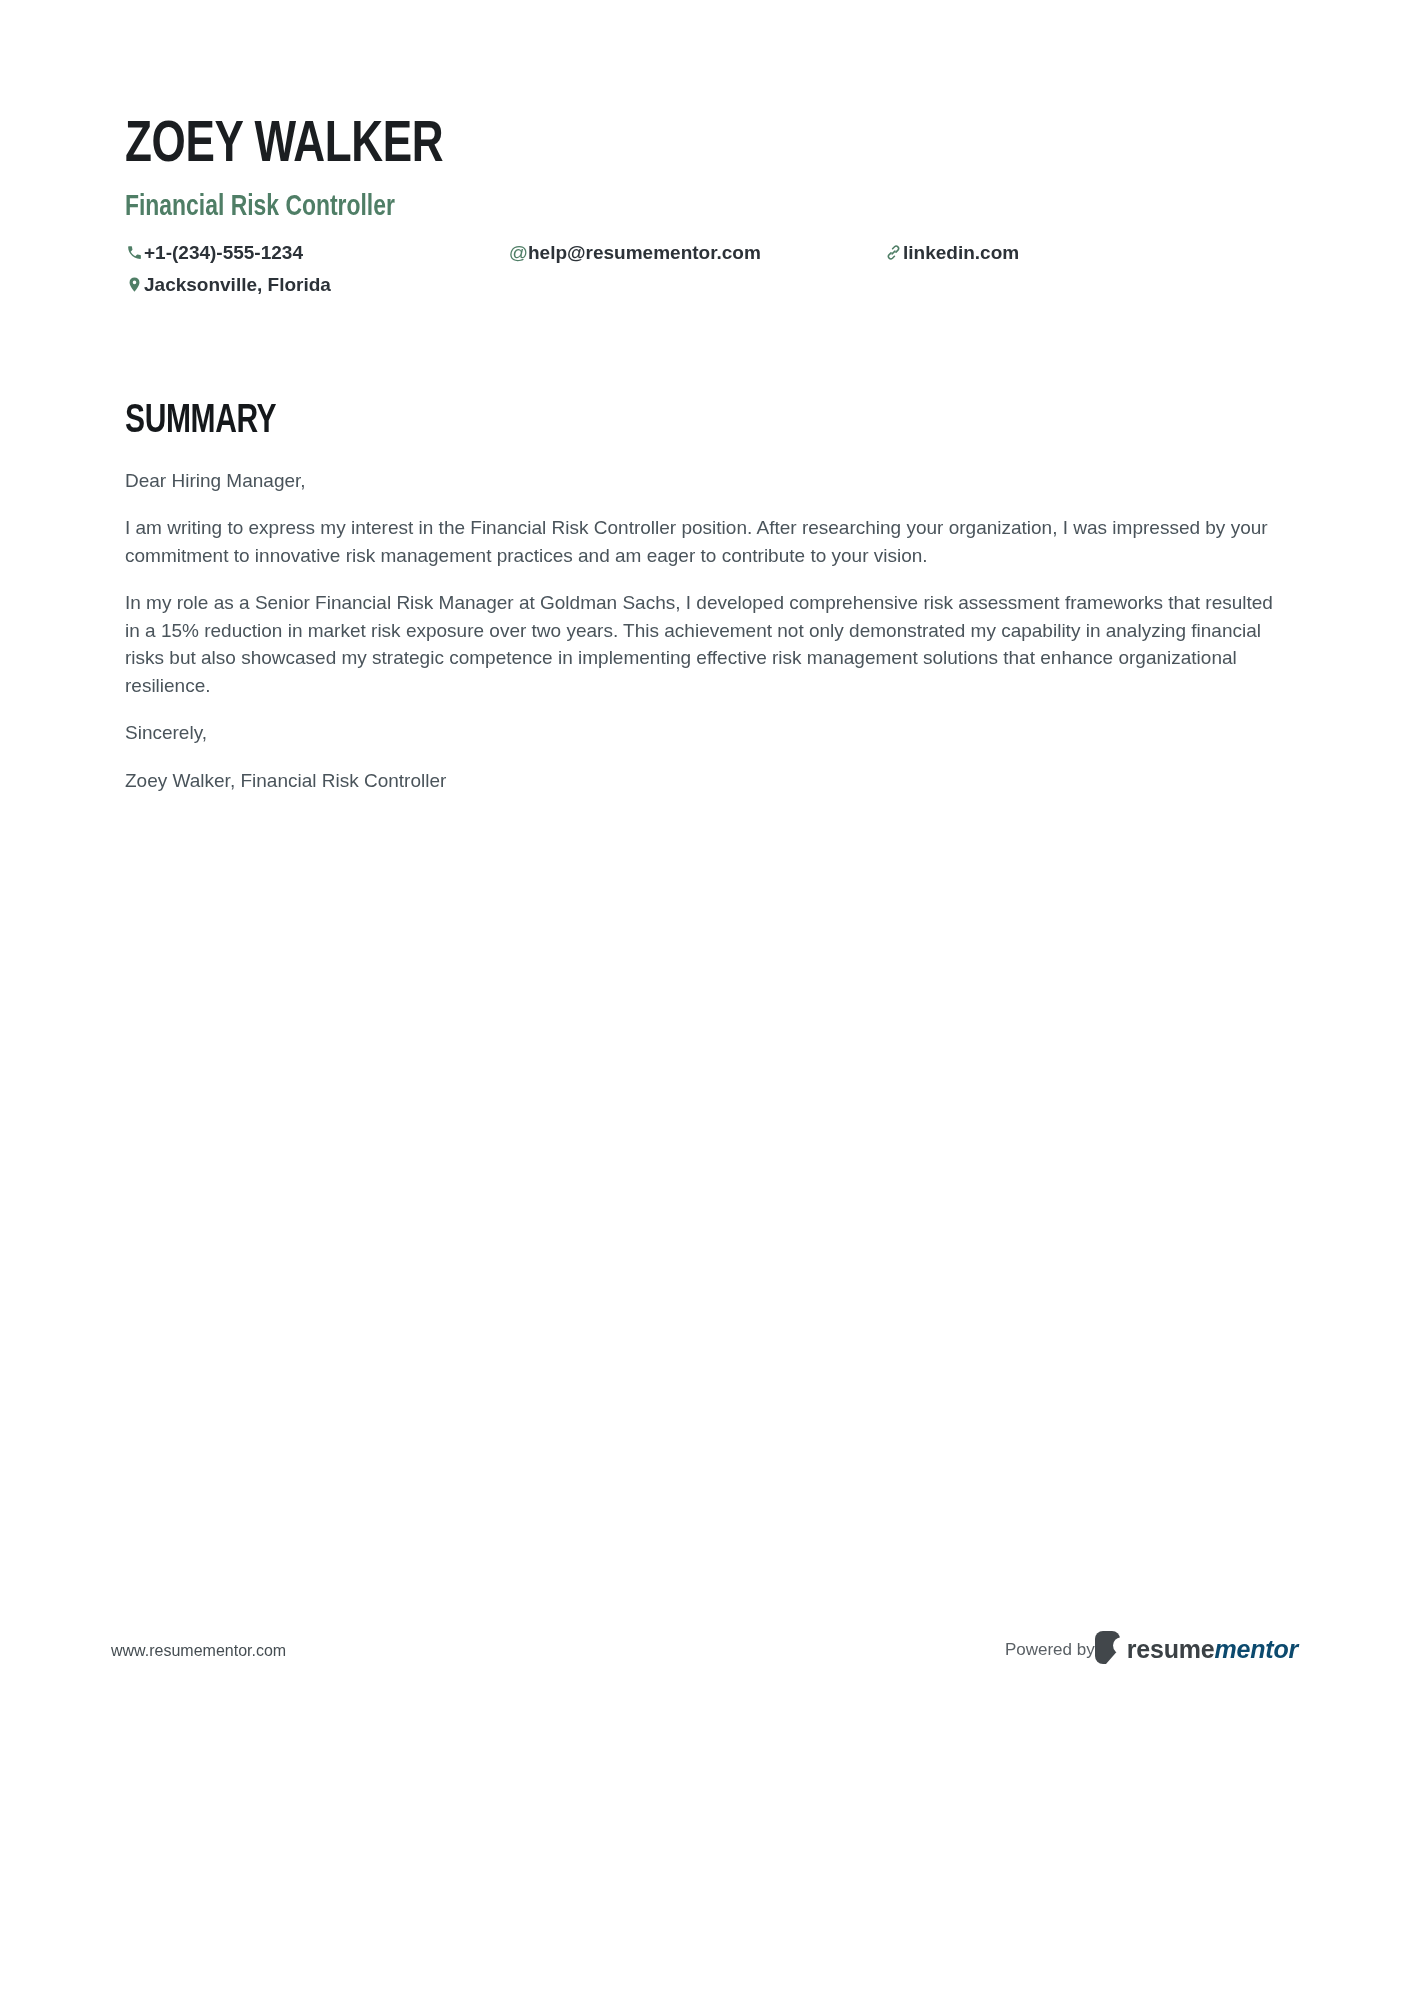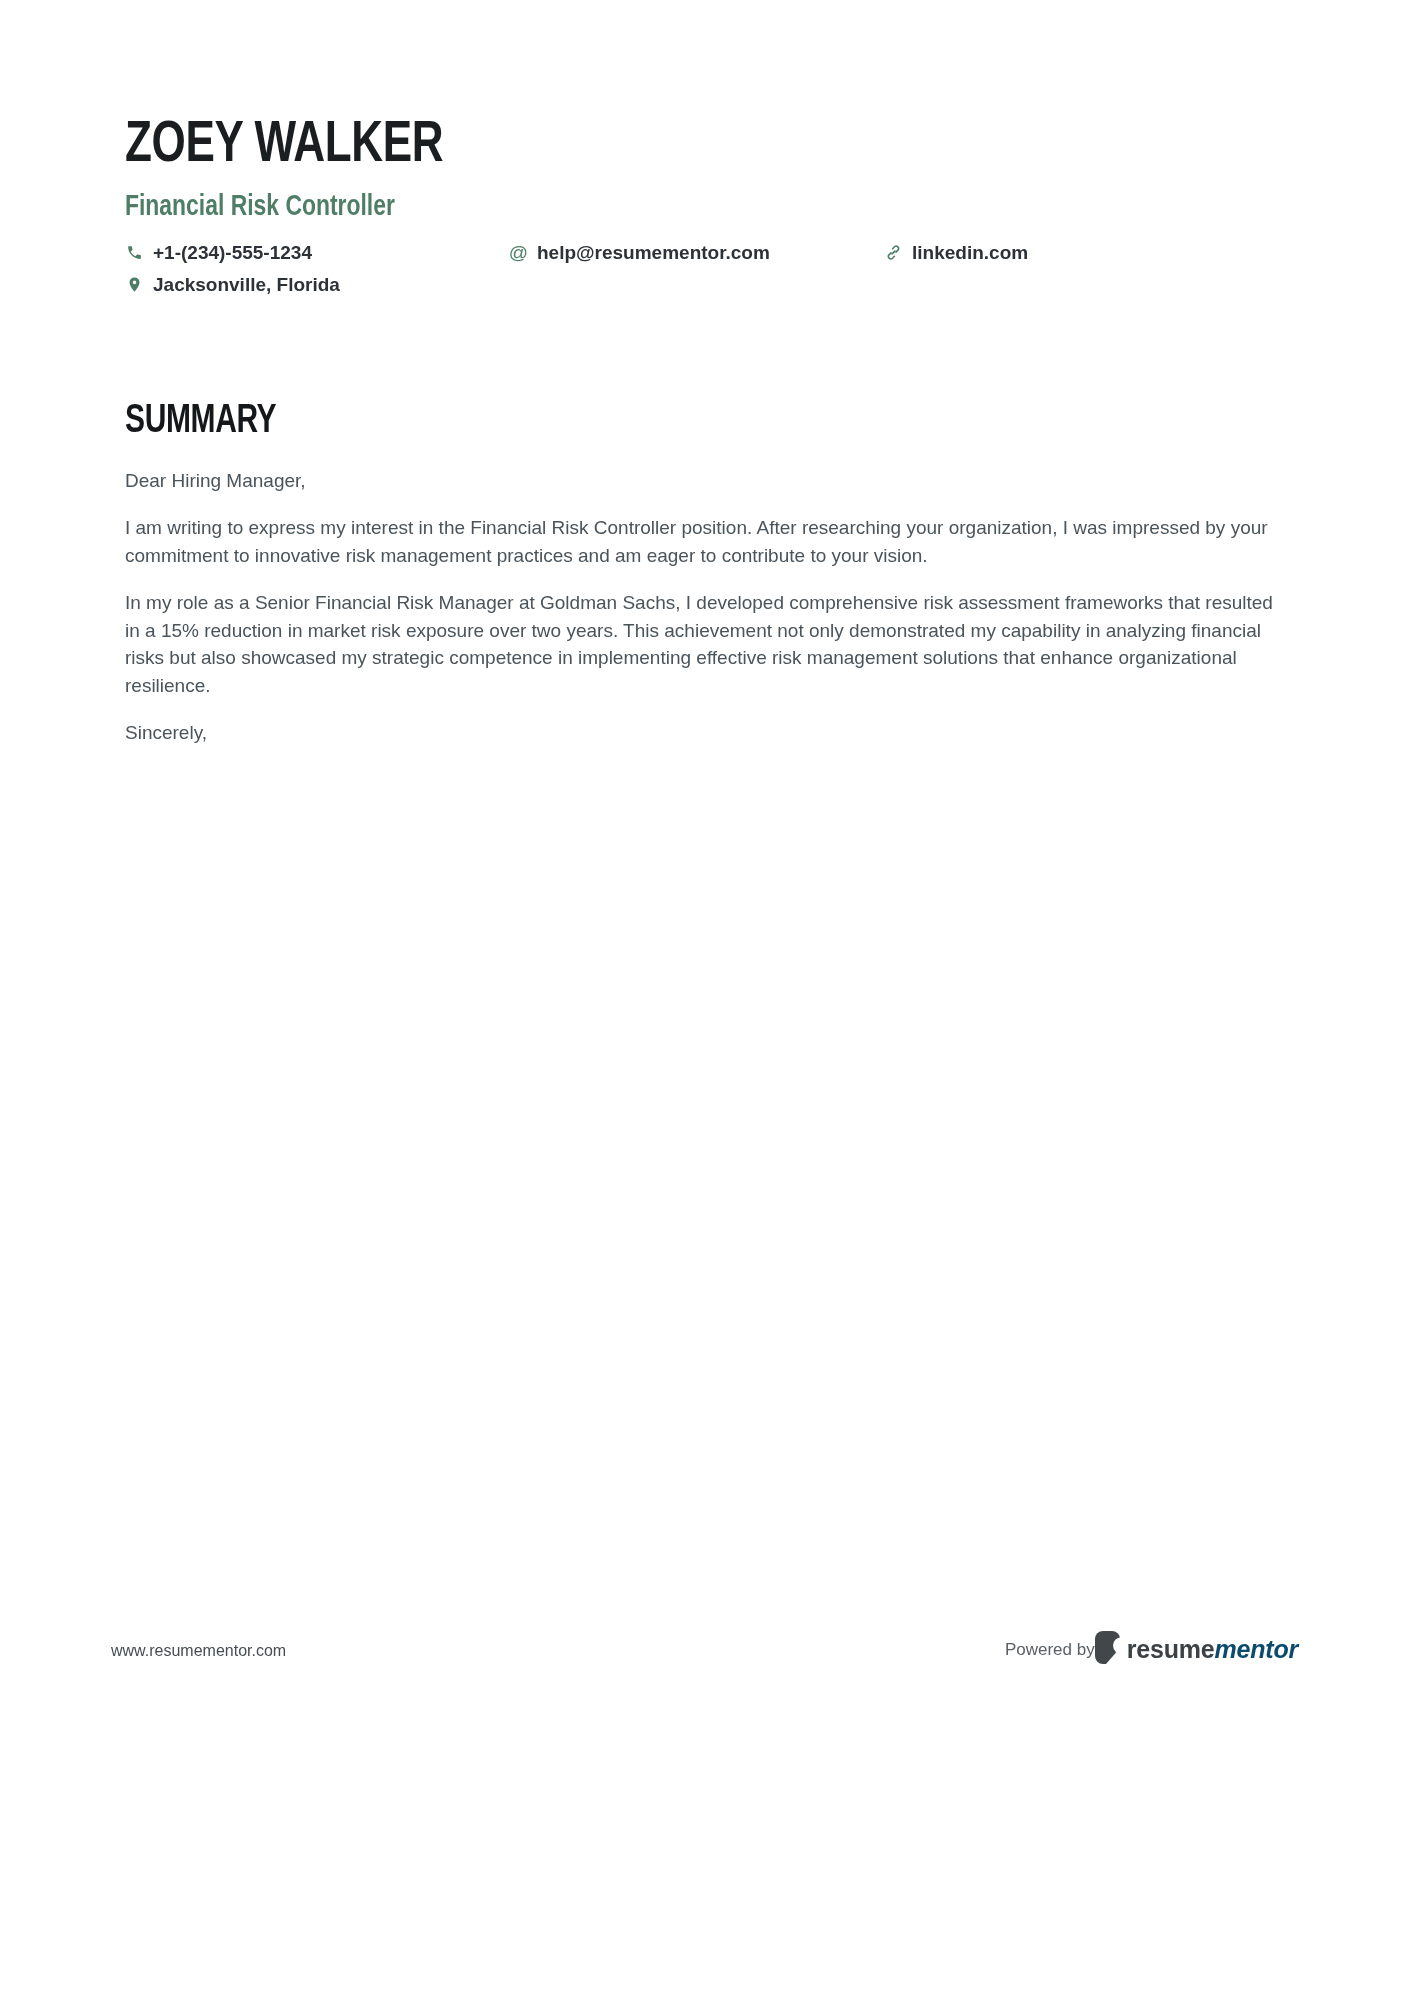--- a/index.html
+++ b/index.html
@@ -36,21 +36,20 @@
     color:#4f7e66;
     transform:scaleX(0.79);
     transform-origin:0 50%;
     white-space:nowrap;
   }
   .contact { position:relative; margin-top:18px; height:60px; }
   .contact-item {
     position:absolute;
     display:flex;
     align-items:center;
-    gap:9px;
     font-size:19px;
     font-weight:700;
     color:#2c3238;
     white-space:nowrap;
     justify-content:space-between;
   }
   .contact-item .cicon { color:#4f7e66; display:inline-flex; align-items:center; justify-content:center; width:19px; }
   .contact-item .at-glyph { font-size:19px; font-weight:400; color:#4f7e66; line-height:1; }
   .ci-phone    { left:0;    top:2px; }
   .ci-email    { left:384px; top:2px; }
@@ -149,20 +148,21 @@
 
     </div>
 
     <h2 class="section-heading">SUMMARY</h2>
 
     <div class="letter">
       <p>Dear Hiring Manager,</p>
       <p>I am writing to express my interest in the Financial Risk Controller position. After researching your organization, I was impressed by your commitment to innovative risk management practices and am eager to contribute to your vision.</p>
       <p>In my role as a Senior Financial Risk Manager at Goldman Sachs, I developed comprehensive risk assessment frameworks that resulted in a 15% reduction in market risk exposure over two years. This achievement not only demonstrated my capability in analyzing financial risks but also showcased my strategic competence in implementing effective risk management solutions that enhance organizational resilience.</p>
       <p>Sincerely,</p>
+      <p>Zoey Walker, Financial Risk Controller</p>
     </div>
 
   </div>
 
   <a class="footer-site" href="#">www.resumementor.com</a>
 
   <div class="powered">
     <span class="powered-label">Powered by</span>
     <a class="brand" href="#">
       <span>

